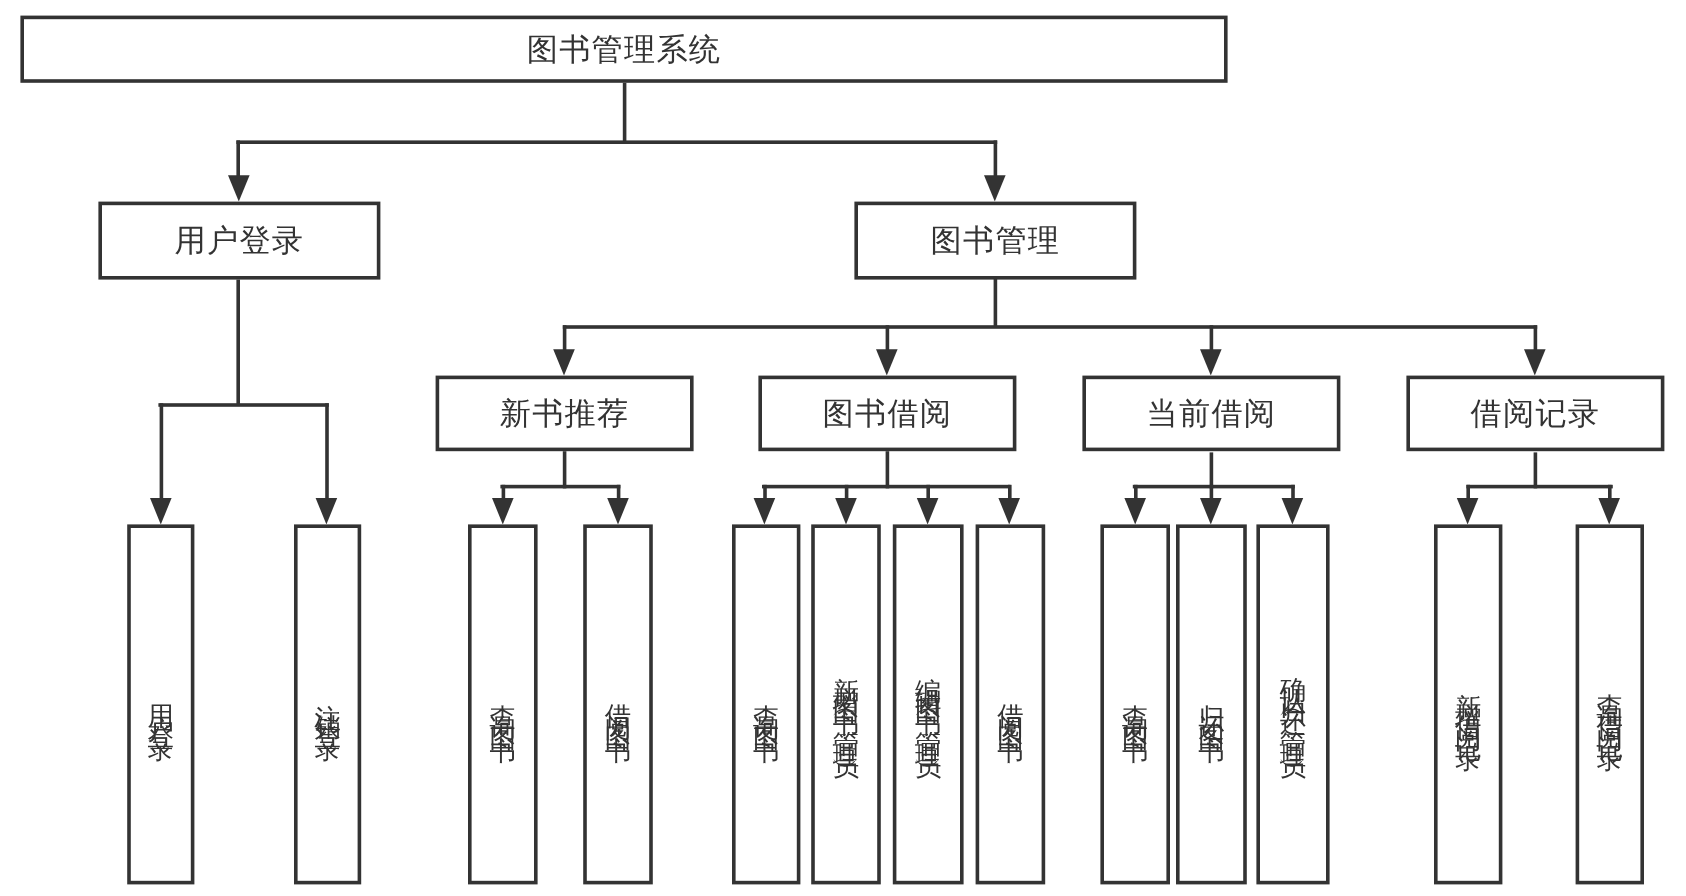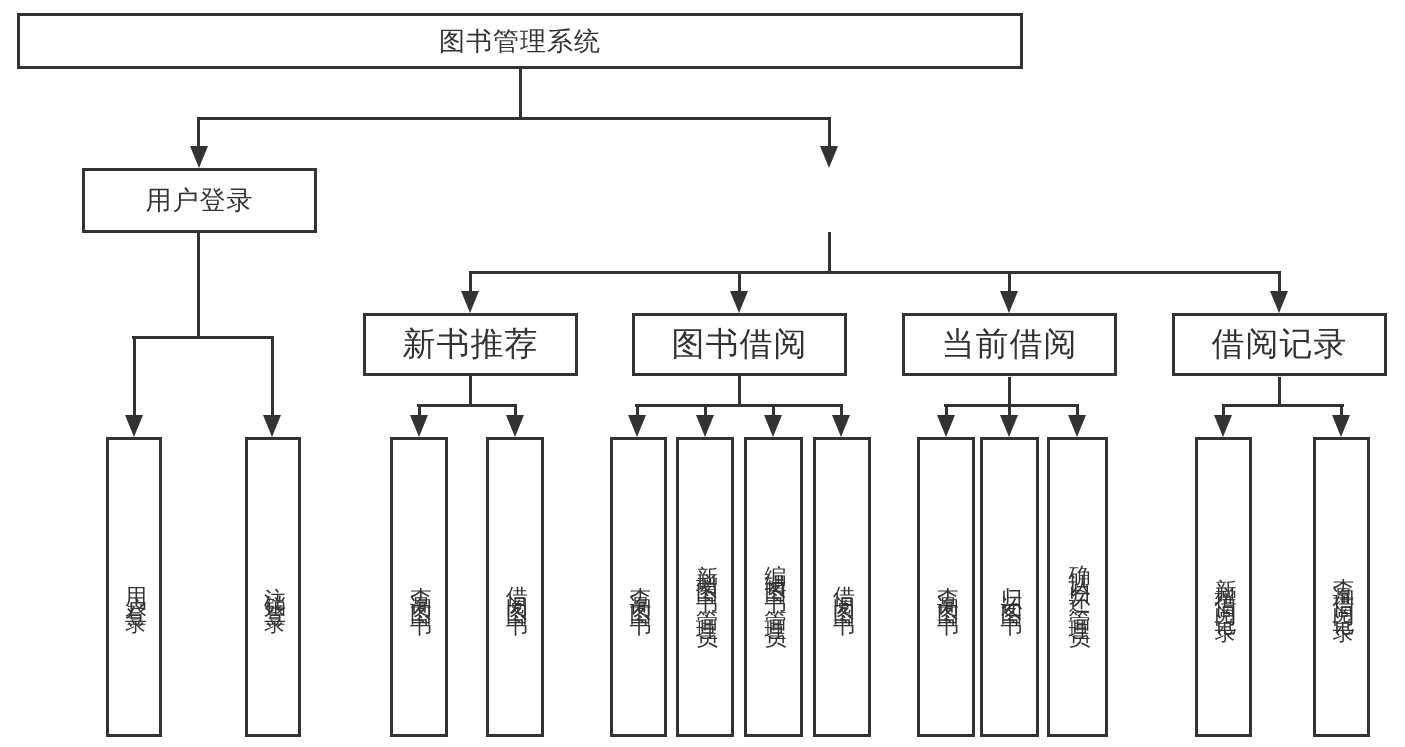--- a/index.html
+++ b/index.html
@@ -1,40 +1,40 @@
 <!DOCTYPE html>
 <html><head>
 <meta charset="utf-8">
 <style>
   html, body { margin: 0; padding: 0; background: #ffffff; }
   .canvas {
     position: relative;
     width: 1405px;
     height: 747px;
     background: #ffffff;
-    font-family: Liberation Mono, monospace;
+    font-family: Liberation Serif, serif;
     overflow: hidden;
   }
   .node {
     position: absolute;
     box-sizing: border-box;
     border: 3px solid #333333;
     background: #ffffff;
     display: flex;
     align-items: center;
     justify-content: center;
     color: #333333;
   }
   .node .hlabel {
     font-size: 26px;
     color: #333333;
     letter-spacing: 1px;
     white-space: nowrap;
   }
-  .lvl3 .hlabel { font-size: 33px; }
+  .lvl3 .hlabel { font-size: 26px; }
   .root  { left: 17px;  top: 13px;  width: 1006px; height: 56px; }
   .lvl2  { top: 168px; width: 235px; height: 65px; }
   .lvl3  { top: 313px; width: 215px; height: 63px; }
   .leaf  { top: 437px; height: 300px; }
   .leaf .vlabel {
     writing-mode: vertical-rl;
     text-orientation: mixed;
     font-size: 22px;
     letter-spacing: 9px;
     line-height: 1;
@@ -79,20 +79,23 @@
     <div class="hline" style="left:197px; top:117px; width:634px;"></div>
     <div class="stem" style="left:197px; top:117px; height:31px;"></div>
     <div class="ah" style="left:190px; top:146px;"></div>
     <div class="stem" style="left:828px; top:117px; height:31px;"></div>
     <div class="ah" style="left:820px; top:146px;"></div>
   </div>
 
   <div class="node lvl2" style="left:82px;">
     <span class="hlabel">用户登录</span>
   </div>
+  <div class="node lvl2" style="left:712px;">
+    <span class="hlabel">图书管理</span>
+  </div>
 
   <div>
     <div class="vline" style="left:197px; top:233px; height:105px;"></div>
     <div class="hline" style="left:132px; top:336px; width:142px;"></div>
     <div class="stem" style="left:133px; top:336px; height:80px;"></div>
     <div class="ah" style="left:125px; top:415px;"></div>
     <div class="stem" style="left:271px; top:336px; height:80px;"></div>
     <div class="ah" style="left:263px; top:415px;"></div>
   </div>
 

